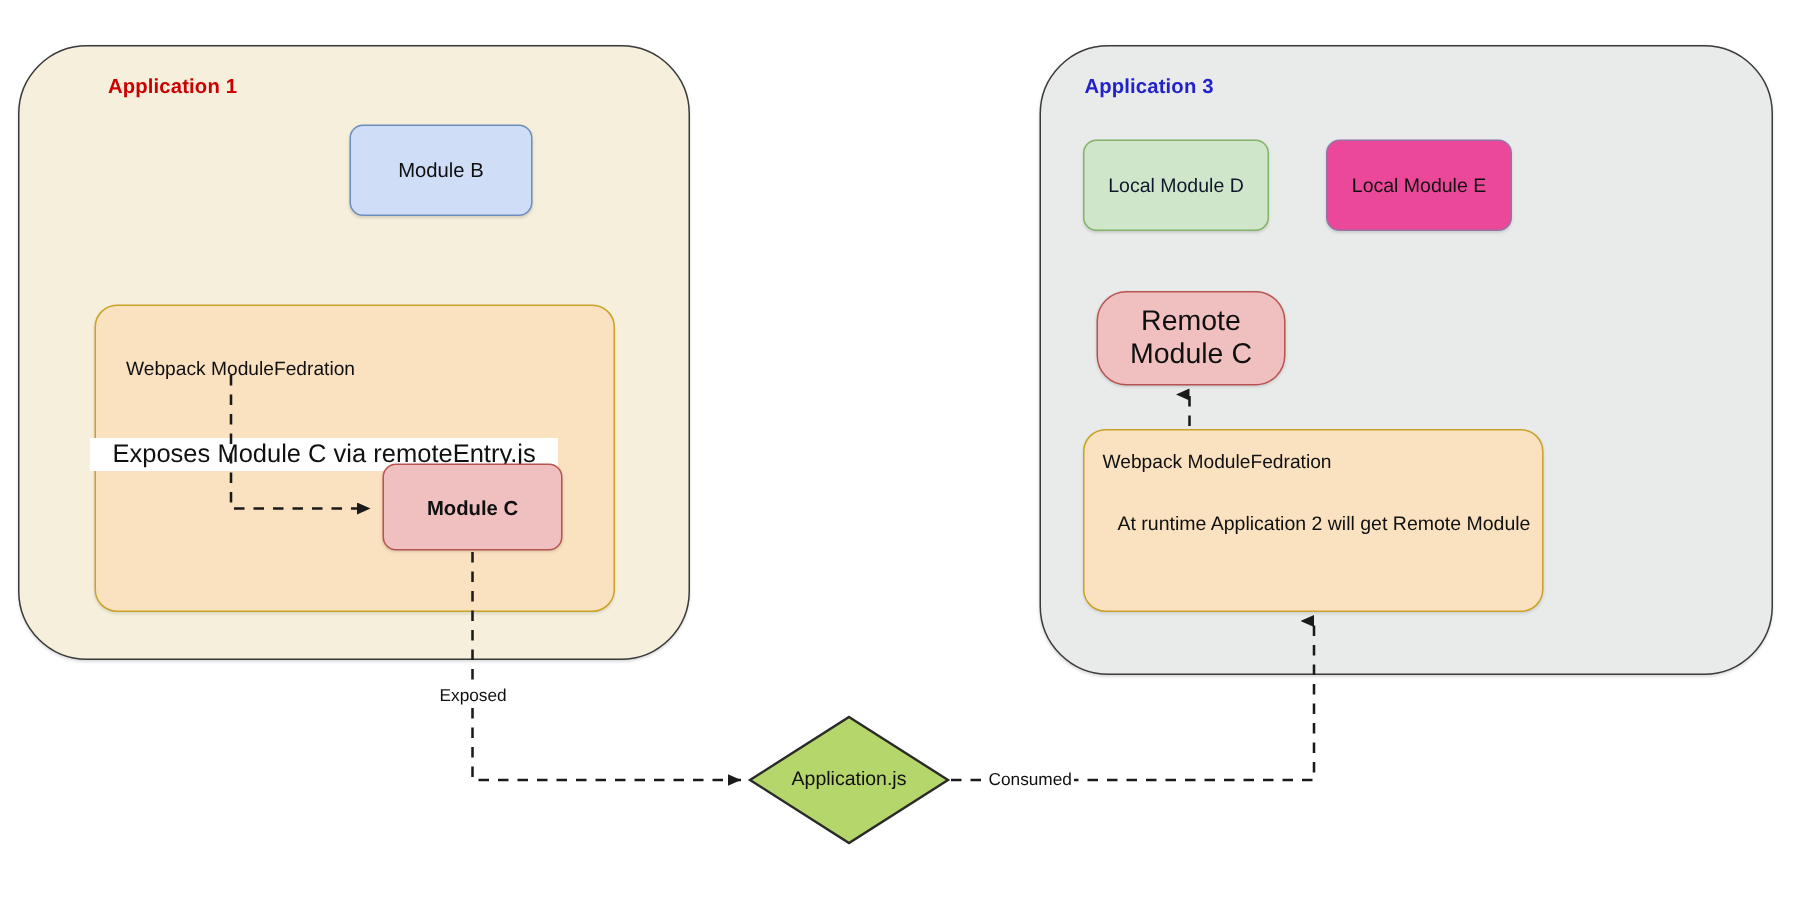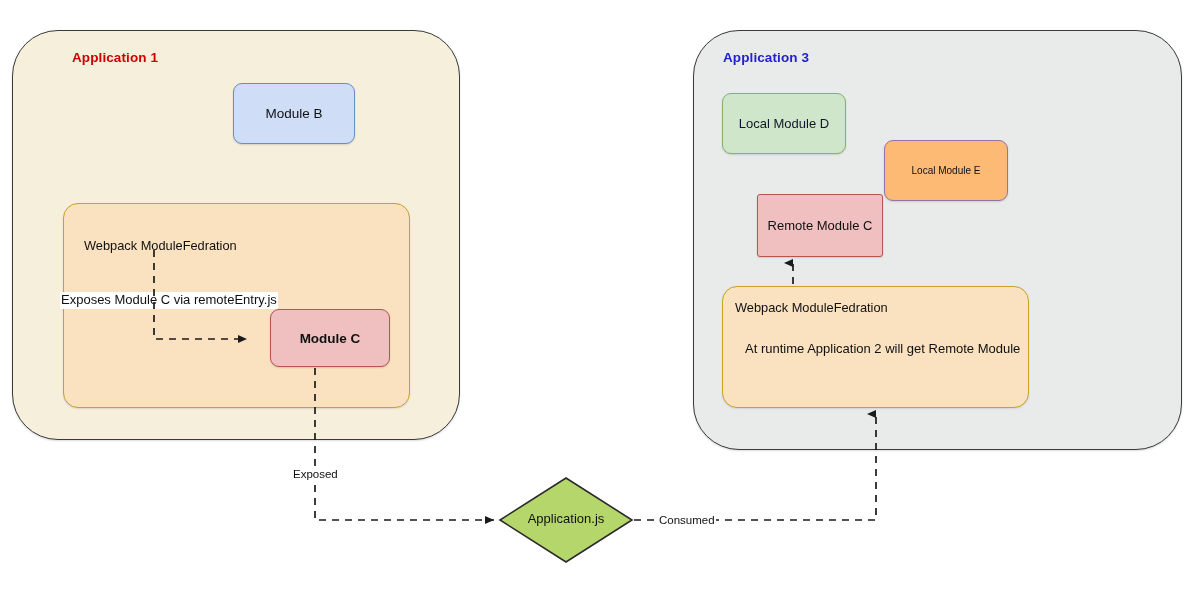--- a/index.html
+++ b/index.html
@@ -112,77 +112,75 @@
     left: 84px;
     top: 238px;
     font-size: 12.8px;
     color: #101010;
     white-space: nowrap;
   }
   #exposes-label {
     position: absolute;
     left: 60px;
     top: 292px;
-    font-size: 13px;
-    color: #101010;
-    background: #ffffff;
-    padding: 1px 1px;
+    font-size: 17px;
+    color: #101010;
+    background: #ffffff;
+    padding: 1px 15px;
     white-space: nowrap;
     line-height: 1.15;
   }
   #module-c {
     left: 255px;
     top: 309px;
     width: 120px;
     height: 58px;
     background: #f0c0c0;
     border: 1.4px solid #b85450;
     border-radius: 9px;
     font-size: 13.5px;
     font-weight: bold;
     color: #101010;
     box-shadow: 0 1px 2px rgba(0,0,0,0.13);
-    margin-left: 15px;
   }
 
   
   #local-module-d {
     left: 722px;
     top: 93px;
     width: 124px;
     height: 61px;
     background: #cfe6cb;
     border: 1.3px solid #82b366;
     border-radius: 9px;
     font-size: 13px;
     color: #0f172a;
     box-shadow: 0 1px 2px rgba(0,0,0,0.13);
   }
   #local-module-e {
     left: 884px;
     top: 93px;
     width: 124px;
     height: 61px;
-    background: #fdba74;
+    background: #ec4899;
     border: 1.3px solid #9673a6;
     border-radius: 9px;
-    font-size: 10px;
-    color: #101010;
-    box-shadow: 0 1px 2px rgba(0,0,0,0.13);
-    margin-top: 47px;
+    font-size: 13px;
+    color: #101010;
+    box-shadow: 0 1px 2px rgba(0,0,0,0.13);
   }
   #remote-module-c {
-    left: 757px;
+    left: 731px;
     top: 194px;
     width: 126px;
     height: 63px;
     background: #f0c0c0;
     border: 1.4px solid #b85450;
-    border-radius: 3px;
-    font-size: 13px;
+    border-radius: 20px;
+    font-size: 19px;
     color: #101010;
     box-shadow: 0 1px 2px rgba(0,0,0,0.13);
   }
   #webpack-box-2 {
     left: 722px;
     top: 286px;
     width: 307px;
     height: 122px;
     background: #fae1c0;
     border: 1.4px solid #c9a227;
@@ -219,21 +217,21 @@
 
   
   .edge-label {
     position: absolute;
     font-size: 11.5px;
     color: #101010;
     background: #ffffff;
     white-space: nowrap;
     padding: 0 1px;
   }
-  #exposed-label { left: 292px; top: 458px; margin-top: 10px; }
+  #exposed-label { left: 292px; top: 458px; }
   #consumed-label { left: 658px; top: 514px; }
 
   #edges { position: absolute; left: 0; top: 0; }
 </style>
 </head>
 <body>
 
 <div id="canvas">
 
   <div class="node" id="app1-container"></div>

